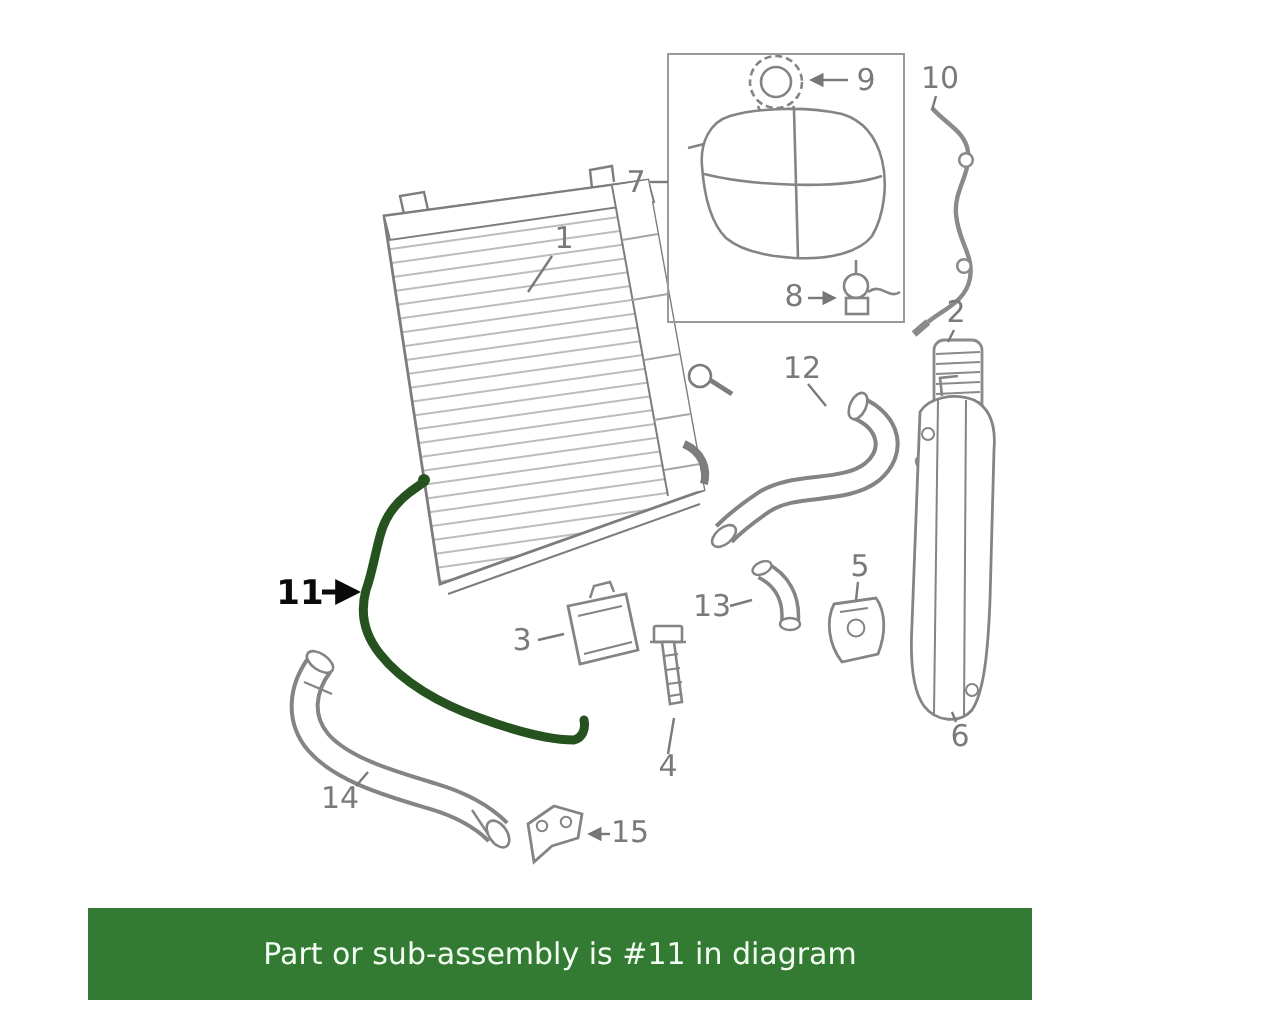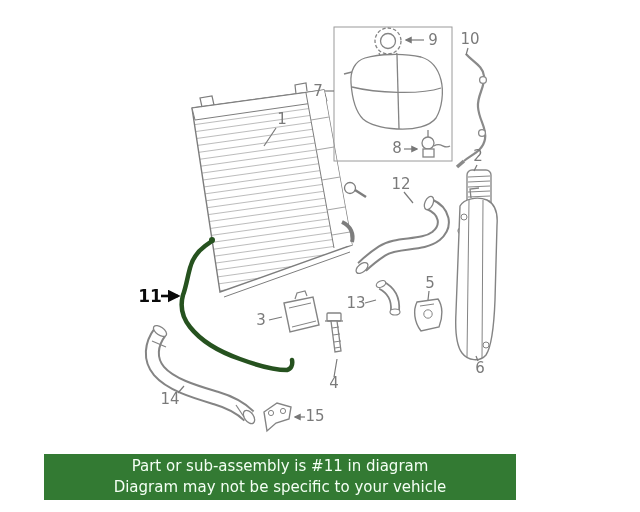--- a/index.html
+++ b/index.html
@@ -187,16 +187,15 @@
     <text x="401" y="189">12</text>
     <text x="356" y="308">13</text>
     <text x="170" y="404">14</text>
     <text x="315" y="421">15</text>
   </g>
   <text x="150" y="302" font-size="17" font-weight="bold" fill="#0a0a0a" text-anchor="middle" font-family="DejaVu Sans, sans-serif">11</text>
 </svg>
 
   <div class="banner" style="background-color: rgb(51, 122, 51);">
     <div style="color: rgb(244, 255, 244);">Part or sub-assembly is #11 in diagram</div>
-    <div style="color: rgb(244, 255, 244);">Diagram may not be specific to your vehicle</div>
   </div>
 
 </div>
 
 </body></html>

